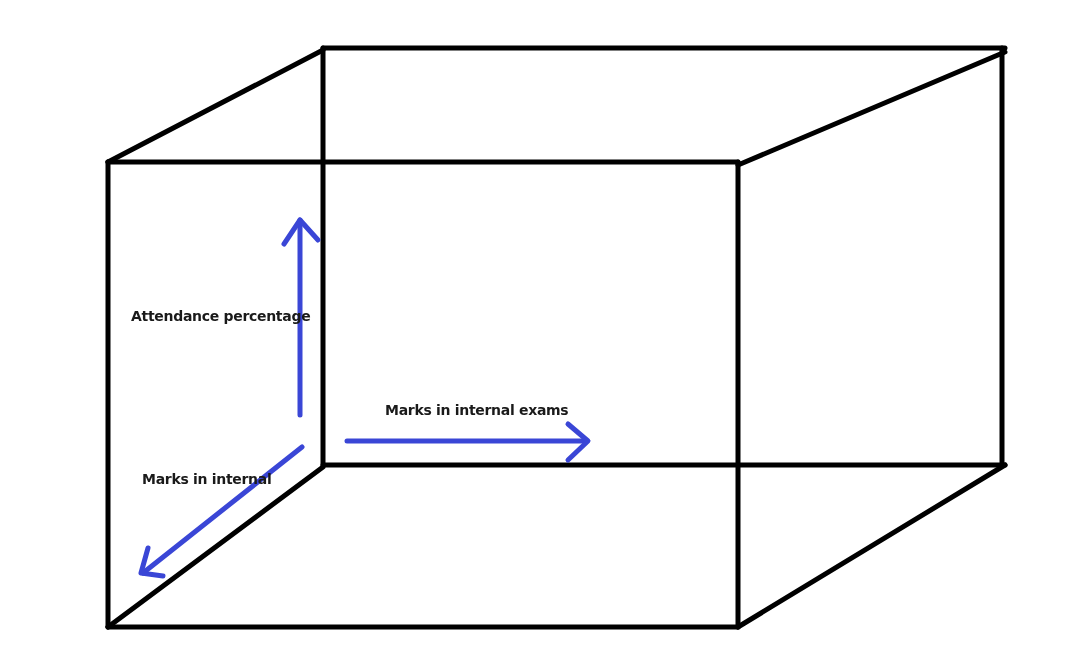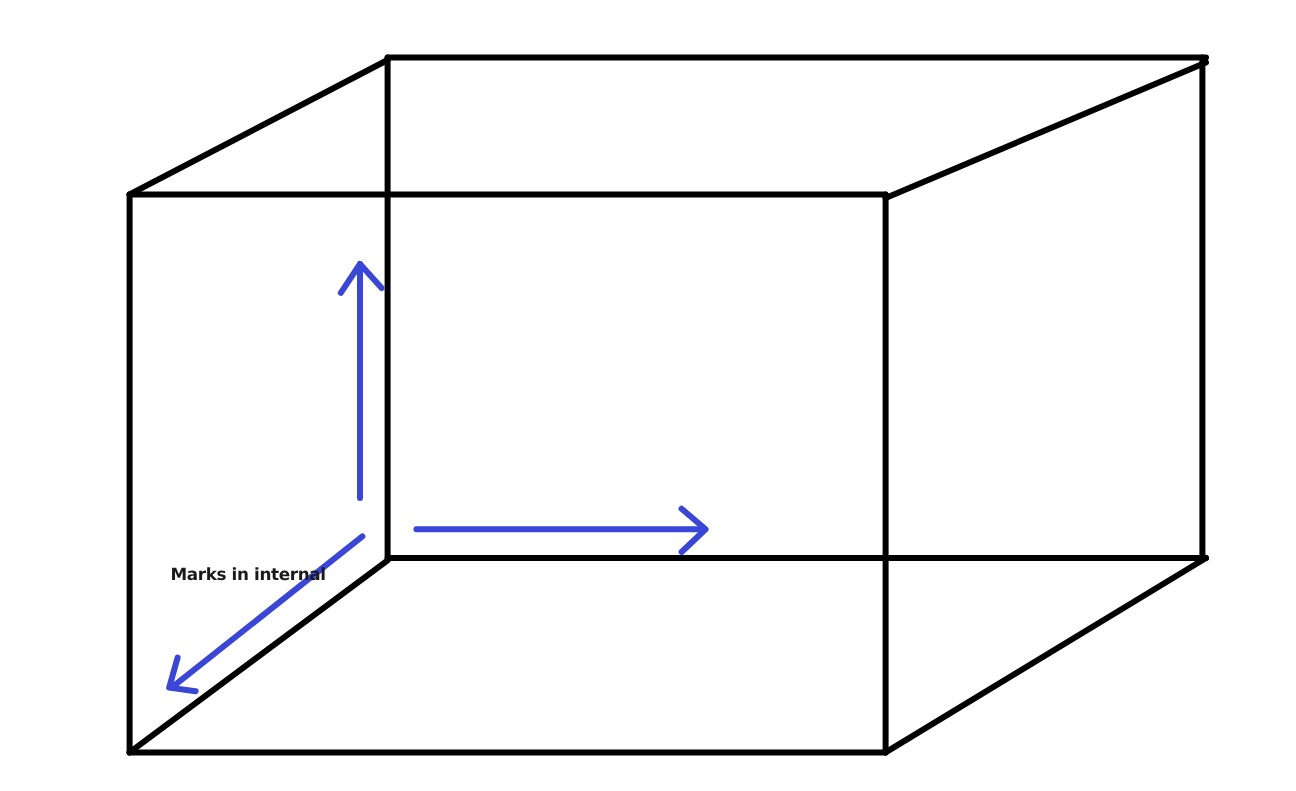--- a/index.html
+++ b/index.html
@@ -55,14 +55,16 @@
         <polyline points="568,424 588,441 568,460"></polyline>
       </g>
 
       <g>
         <line x1="302" y1="447" x2="143" y2="573"></line>
         <polyline points="148,548 141,573 163,576"></polyline>
       </g>
     </g>
   </svg>
 
+  <div class="label" style="left:131px; top:308px;">Attendance percentage</div>
+  <div class="label" style="left:385px; top:402px;">Marks in internal exams</div>
   <div class="label" style="left:142px; top:471px;">Marks in internal</div>
 </div>
 
 </body></html>

